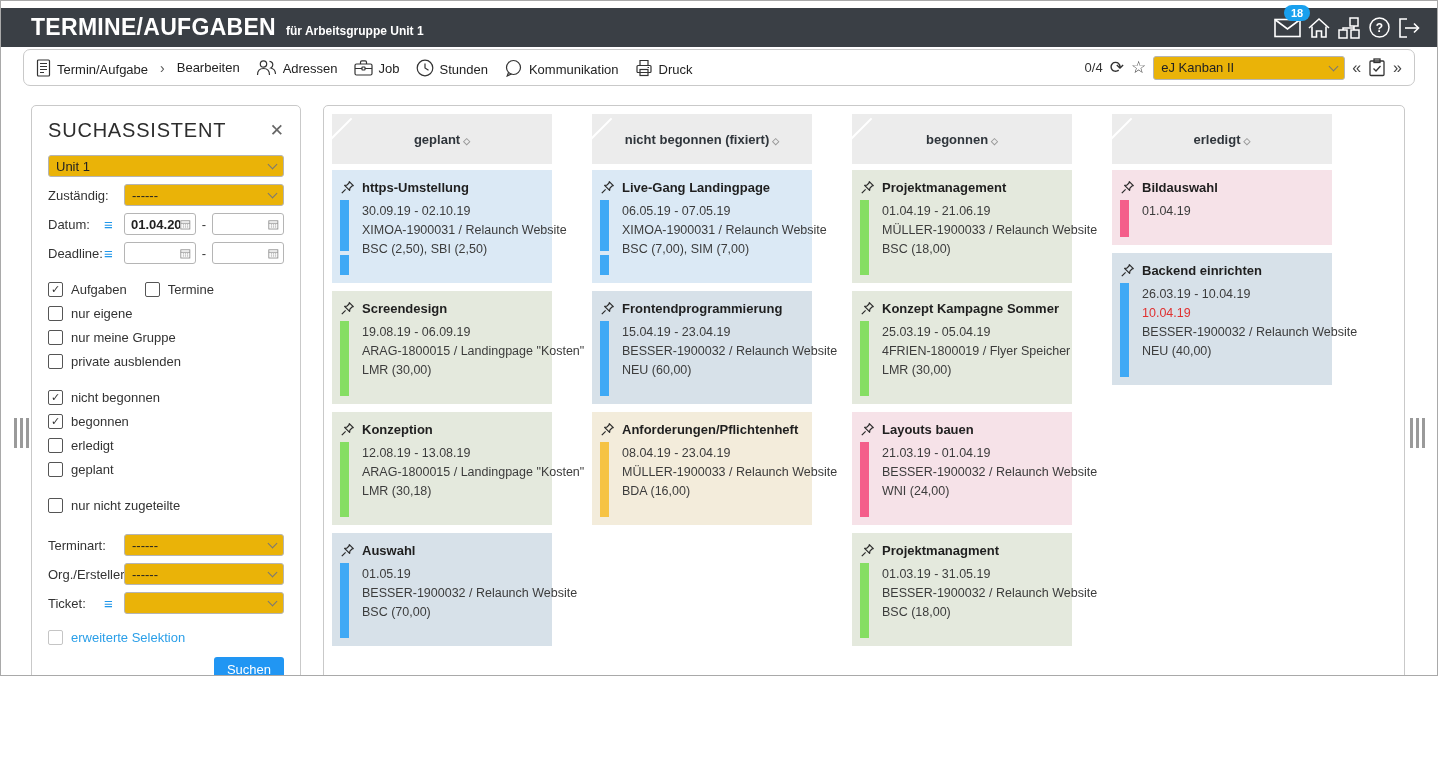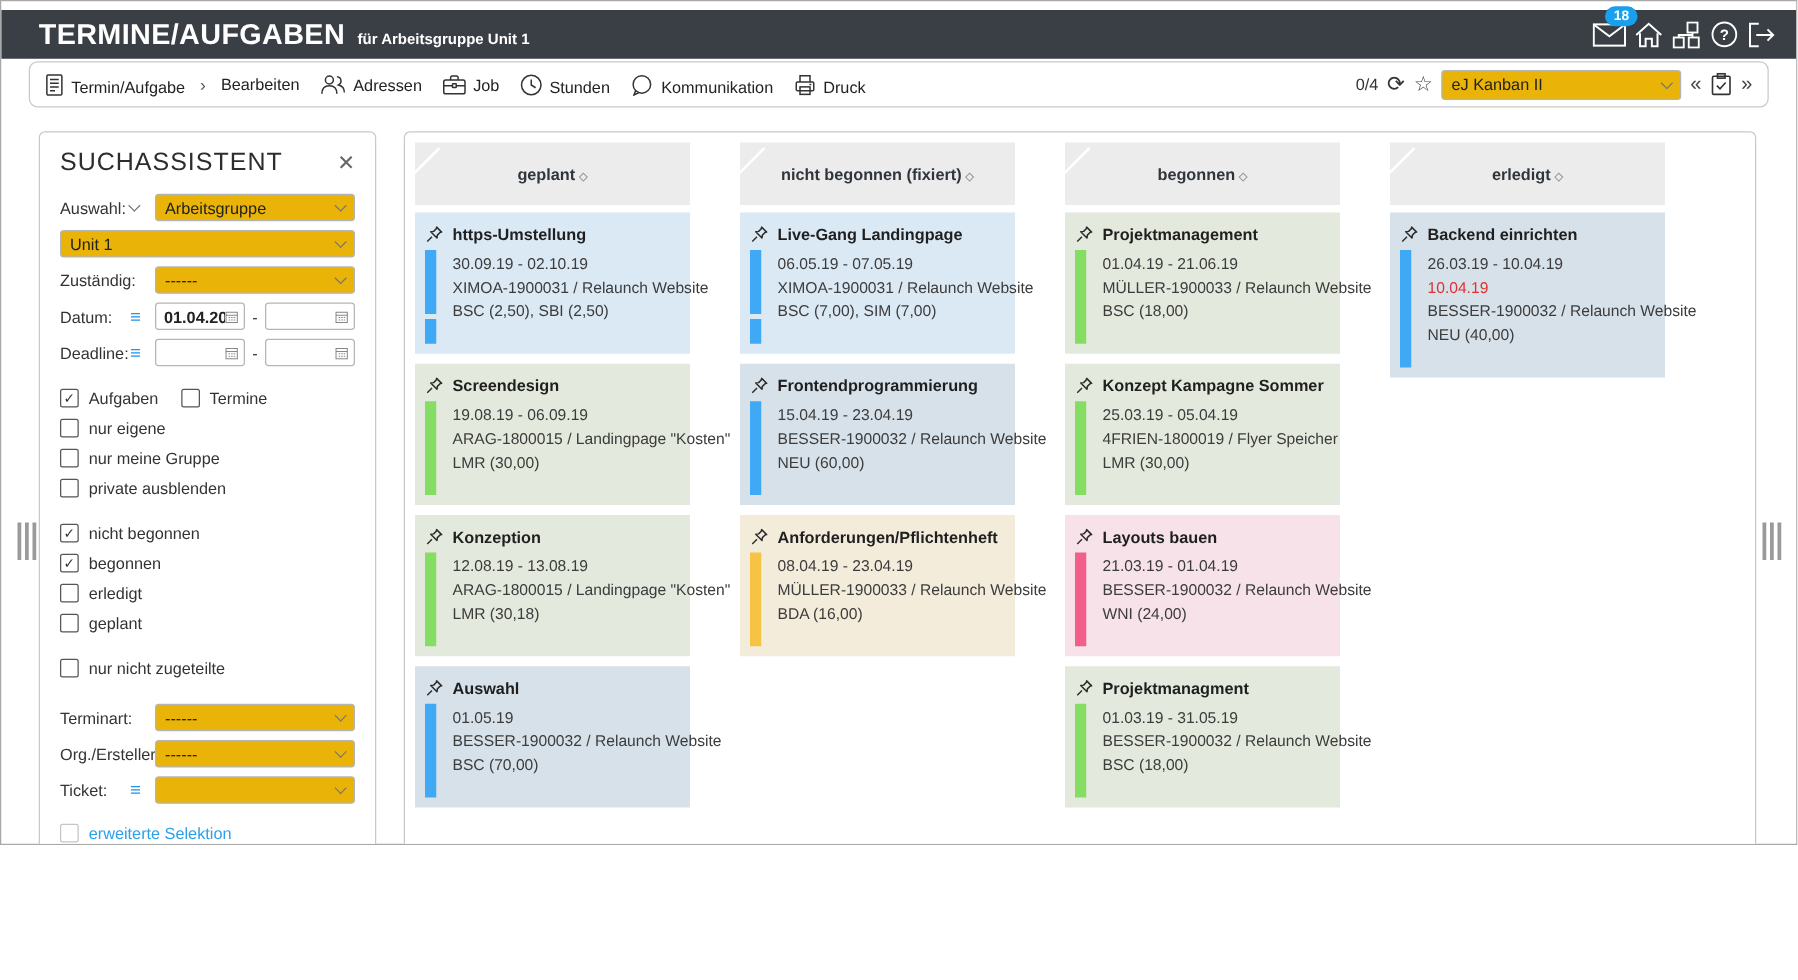--- a/index.html
+++ b/index.html
@@ -210,30 +210,20 @@
       <span></span>
       <span></span>
     </div>
 
   <aside class="sidebar">
     <div class="sb-title-row">
       <span class="sb-title">SUCHASSISTENT</span>
       <span class="close-x">✕</span>
     </div>
 
-    <div class="frow">
-      <span class="flabel">Auswahl:</span>
-      <span class="lead-chev">
-          <span class="chev"></span>
-        </span>
-      <div class="selectbox sb-select">
-        <span>Arbeitsgruppe</span>
-        <span class="chev"></span>
-      </div>
-    </div>
 
     <div class="frow">
       <div class="selectbox sb-select">
         <span>Unit 1</span>
         <span class="chev"></span>
       </div>
     </div>
 
     <div class="frow">
       <span class="flabel wide">Zuständig:</span>
@@ -614,20 +604,35 @@
   </div>
 </div>
   </div>
 
   <div class="column">
     <div class="col-header">
       <span class="col-title">erledigt</span>
       <span class="sort-icon">◇</span>
     </div>
     <div class="col-cards">
+  <div class="card" style="background: rgb(246, 226, 232);">
+    <div class="card-title-row">
+      <span>
+        <svg width="15" height="15" viewBox="0 0 15 15" fill="none" stroke="#2b2b2b" stroke-width="1.2" stroke-linejoin="round">
+                    <path d="M9.3 1.7 L13.3 5.7 L12 6 L9.9 8.1 L9.6 10.4 L4.6 5.4 L6.9 5.1 L9 3 Z"></path>
+                    <path d="M5.6 9.4 L1.8 13.2"></path>
+                  </svg>
+      </span>
+      <span class="card-title">Bildauswahl</span>
+    </div>
+    <div class="card-bar" style="background: rgb(244, 94, 138);"></div>
+    <div class="card-lines">
+                <div class="line">01.04.19</div>
+              </div>
+  </div>
 
   <div class="card" style="background: rgb(215, 225, 233);">
     <div class="card-title-row">
       <span>
         <svg width="15" height="15" viewBox="0 0 15 15" fill="none" stroke="#2b2b2b" stroke-width="1.2" stroke-linejoin="round">
                     <path d="M9.3 1.7 L13.3 5.7 L12 6 L9.9 8.1 L9.6 10.4 L4.6 5.4 L6.9 5.1 L9 3 Z"></path>
                     <path d="M5.6 9.4 L1.8 13.2"></path>
                   </svg>
       </span>
       <span class="card-title">Backend einrichten</span>

